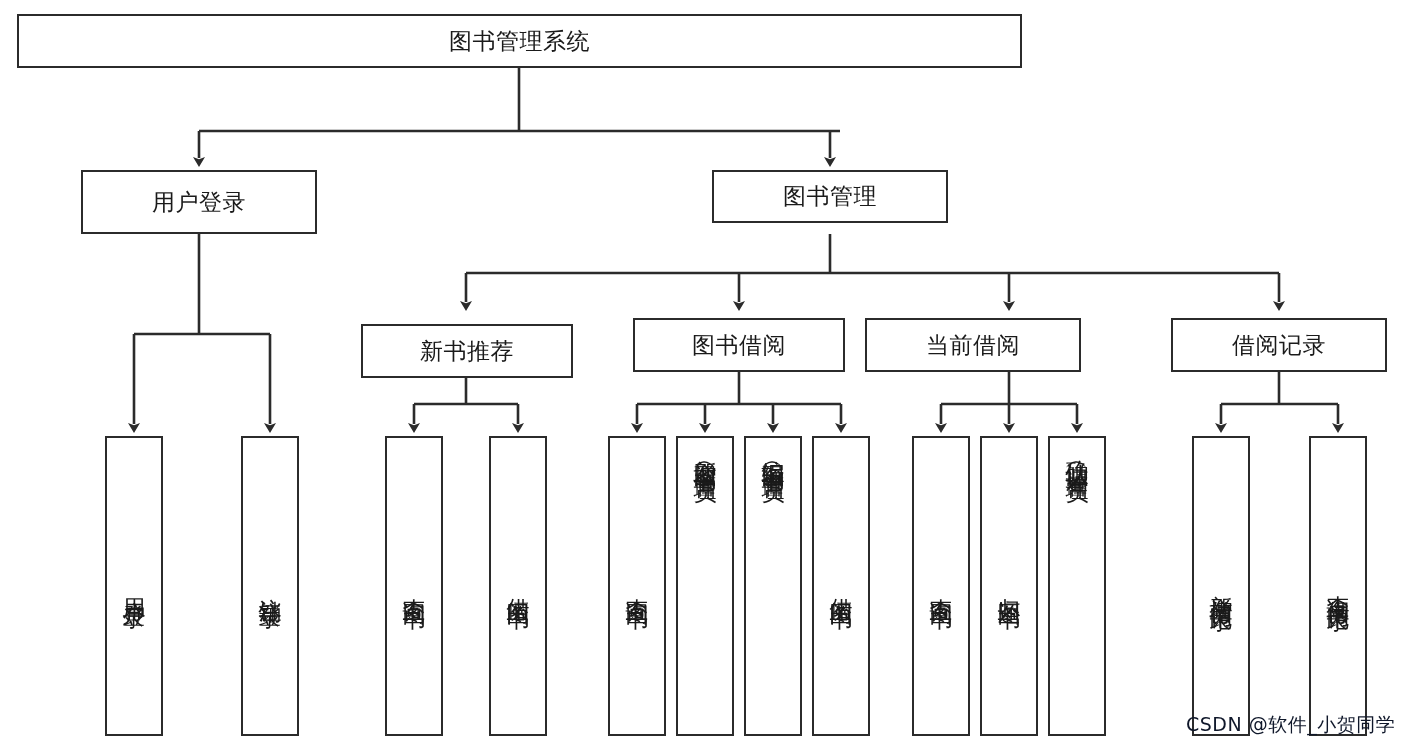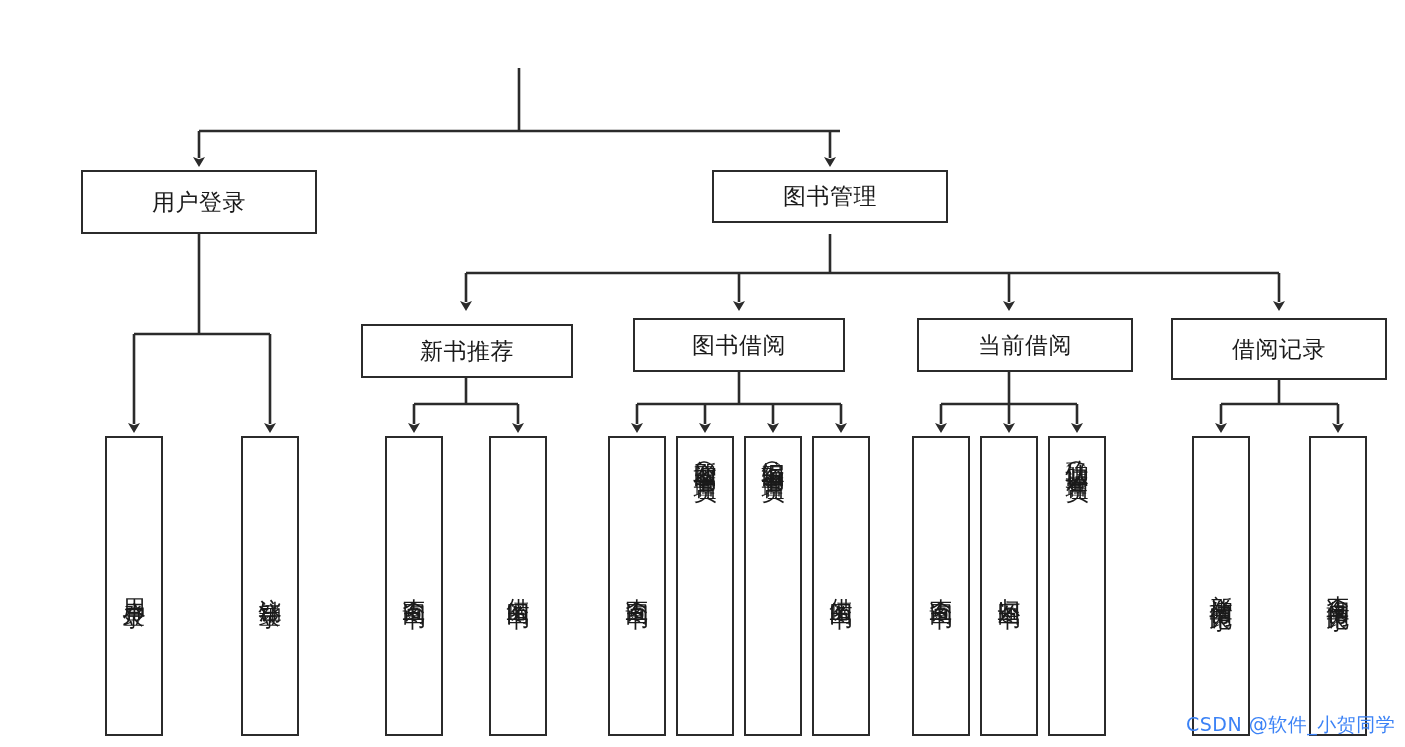--- a/index.html
+++ b/index.html
@@ -70,21 +70,21 @@
   }
   .node.v.mid-text {
     align-items: center;
     padding-top: 0;
   }
   #watermark {
     position: absolute;
     left: 1186px;
     top: 712px;
     font-size: 19px;
-    color: #3b82f6;
+    color: #0f172a;
     white-space: nowrap;
     letter-spacing: 0.5px;
     pointer-events: none;
   }
 </style>
 </head>
 <body>
 
 <div id="diagram-root">
 
@@ -131,42 +131,45 @@
       <path d="M1009,404 L1009,424" marker-end="url(#arrow)"></path>
       <path d="M1077,404 L1077,424" marker-end="url(#arrow)"></path>
 
       <path d="M1279,372 L1279,404"></path>
       <path d="M1221,404 L1338,404"></path>
       <path d="M1221,404 L1221,424" marker-end="url(#arrow)"></path>
       <path d="M1338,404 L1338,424" marker-end="url(#arrow)"></path>
     </g>
   </svg>
 
+  <div class="node h root" style="left:17px; top:14px; width:1005px; height:54px;">
+    <span class="node-label">图书管理系统</span>
+  </div>
 
   <div class="node h" style="left:81px; top:170px; width:236px; height:64px;">
     <span class="node-label">用户登录</span>
   </div>
 
   <div class="node h" style="left:712px; top:170px; width:236px; height:53px;">
     <span class="node-label">图书管理</span>
   </div>
 
   <div class="node h" style="left:361px; top:324px; width:212px; height:54px;">
     <span class="node-label">新书推荐</span>
   </div>
 
   <div class="node h" style="left:633px; top:318px; width:212px; height:54px;">
     <span class="node-label">图书借阅</span>
   </div>
 
-  <div class="node h" style="left:917px; top:318px; width:216px; height:54px;">
+  <div class="node h" style="left:865px; top:318px; width:216px; height:54px;">
     <span class="node-label">当前借阅</span>
   </div>
 
-  <div class="node h" style="left:1171px; top:318px; width:216px; height:62px;">
+  <div class="node h" style="left:1171px; top:318px; width:216px; height:54px;">
     <span class="node-label">借阅记录</span>
   </div>
 
   <div class="node v mid-text" style="left:105px; top:436px; width:58px; height:300px;">
     <span class="node-label">用户登录</span>
   </div>
 
   <div class="node v mid-text" style="left:241px; top:436px; width:58px; height:300px;">
     <span class="node-label">注销登录</span>
   </div>

